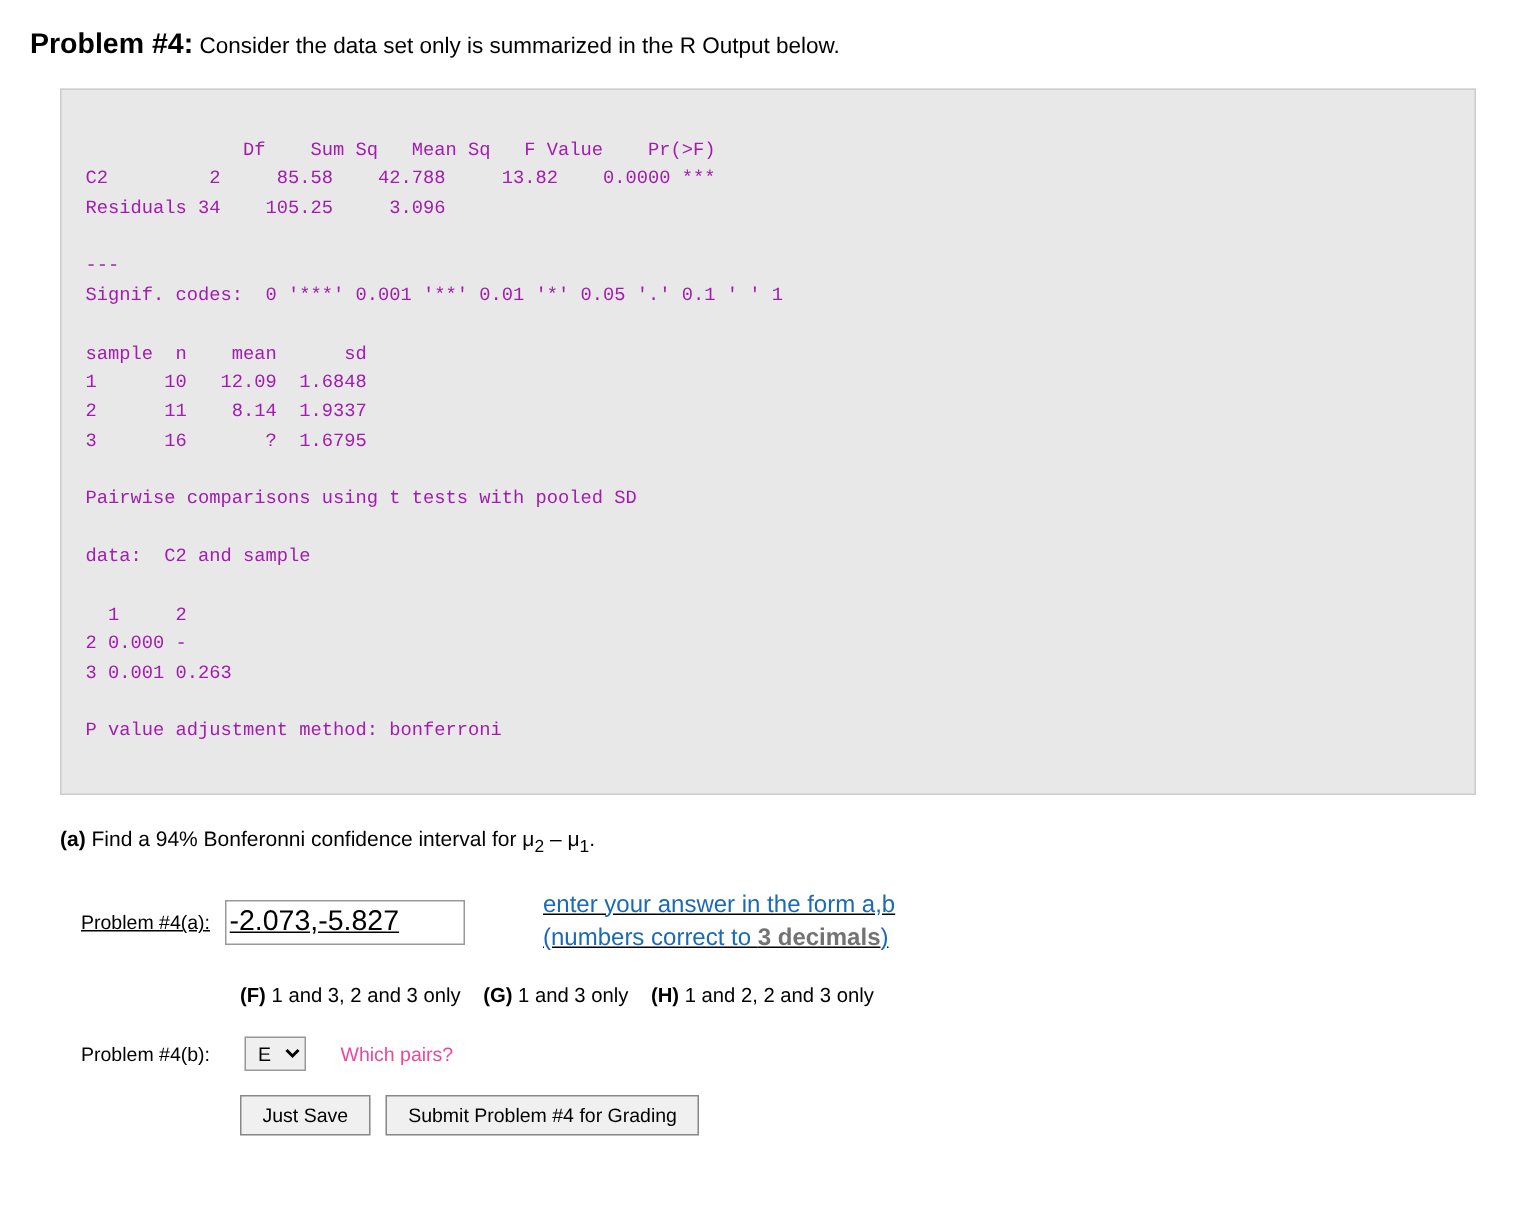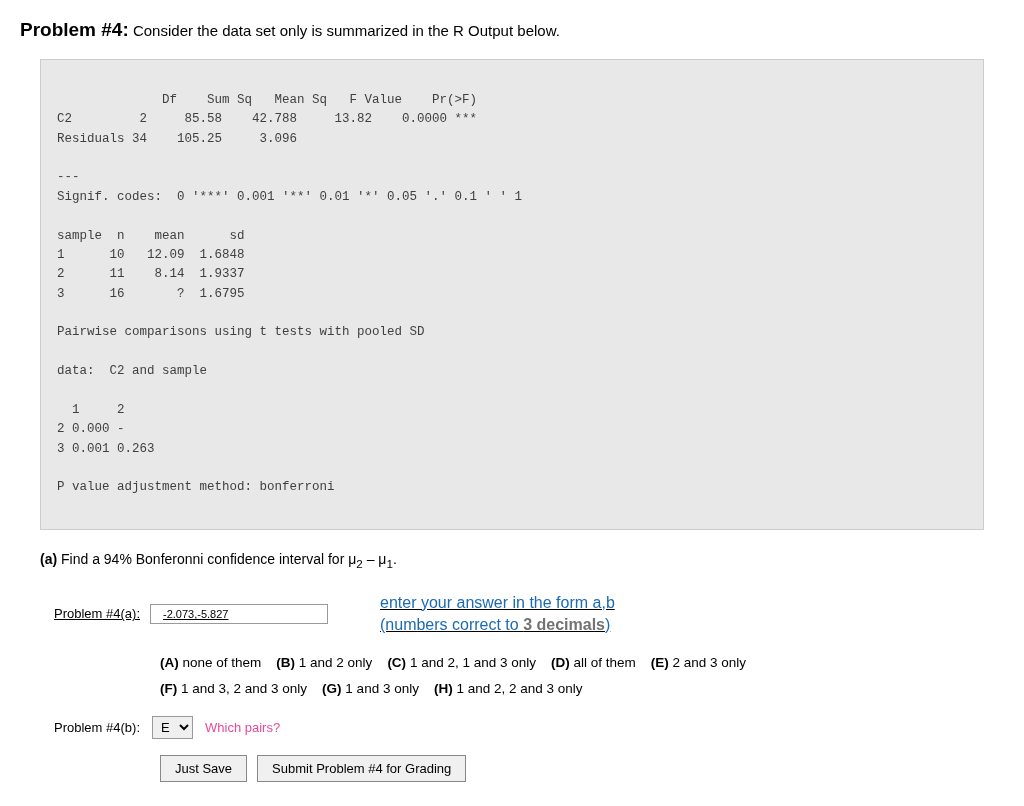--- a/index.html
+++ b/index.html
@@ -17,21 +17,21 @@
     }
     .problem-title strong {
       font-size: 19px;
     }
     .r-output-box {
       background: #e8e8e8;
       border: 1px solid #ccc;
       padding: 12px 16px;
       font-family: 'Courier New', monospace;
       font-size: 12.5px;
-      color: #404040;
+      color: #a21caf;
       margin-bottom: 18px;
       margin-left: 20px;
       margin-right: 20px;
       white-space: pre;
       line-height: 1.55;
     }
     .questions {
       margin-left: 20px;
       margin-bottom: 18px;
     }
@@ -47,44 +47,44 @@
       text-decoration: underline;
     }
     .answer-label {
       font-size: 13px;
       white-space: nowrap;
       min-width: 120px;
       text-align: right;
     }
     .answer-input {
       border: 1px solid #999;
-      padding: 3px 12px;
-      font-size: 11px;
-      width: 178px;
+      padding: 3px 2px;
+      font-size: 19px;
+      width: 160px;
       font-family: Arial, sans-serif;
     }
     .answer-hint {
       font-size: 16px;
       color: #1a6ab5;
       line-height: 1.4;
       margin-left: 42px;
     }
     .answer-hint strong {
       color: #737373;
     }
     .options-block {
       margin-left: 140px;
       margin-bottom: 14px;
       line-height: 1.9;
       font-size: 13.5px;
     }
     .select-row {
       display: flex;
       align-items: center;
-      gap: 12px;
+      gap: 23px;
       margin-bottom: 16px;
     }
     .select-label {
       font-size: 13px;
       min-width: 120px;
       text-align: right;
     }
     .select-dropdown {
       font-size: 13px;
       padding: 2px 4px;
@@ -156,27 +156,20 @@
     <span class="answer-label">Problem #4(a):</span>
     <input class="answer-input" type="text" value="-2.073,-5.827" style="">
     <div class="answer-hint">
       <span>enter your answer in the form a,b</span><br>
       <span>(numbers correct to <strong>3 decimals</strong>)</span>
     </div>
   </div>
 
   <div class="options-block">
     <div>
-      <strong>(A)</strong> none of them &nbsp;&nbsp;
-      <strong>(B)</strong> 1 and 2 only &nbsp;&nbsp;
-      <strong>(C)</strong> 1 and 2, 1 and 3 only &nbsp;&nbsp;
-      <strong>(D)</strong> all of them &nbsp;&nbsp;
-      <strong>(E)</strong> 2 and 3 only
-    </div>
-    <div>
       <strong>(F)</strong> 1 and 3, 2 and 3 only &nbsp;&nbsp;
       <strong>(G)</strong> 1 and 3 only &nbsp;&nbsp;
       <strong>(H)</strong> 1 and 2, 2 and 3 only
     </div>
   </div>
 
   <div class="select-row">
     <span class="select-label">Problem #4(b):</span>
     <select class="select-dropdown">
       <option>A</option>

